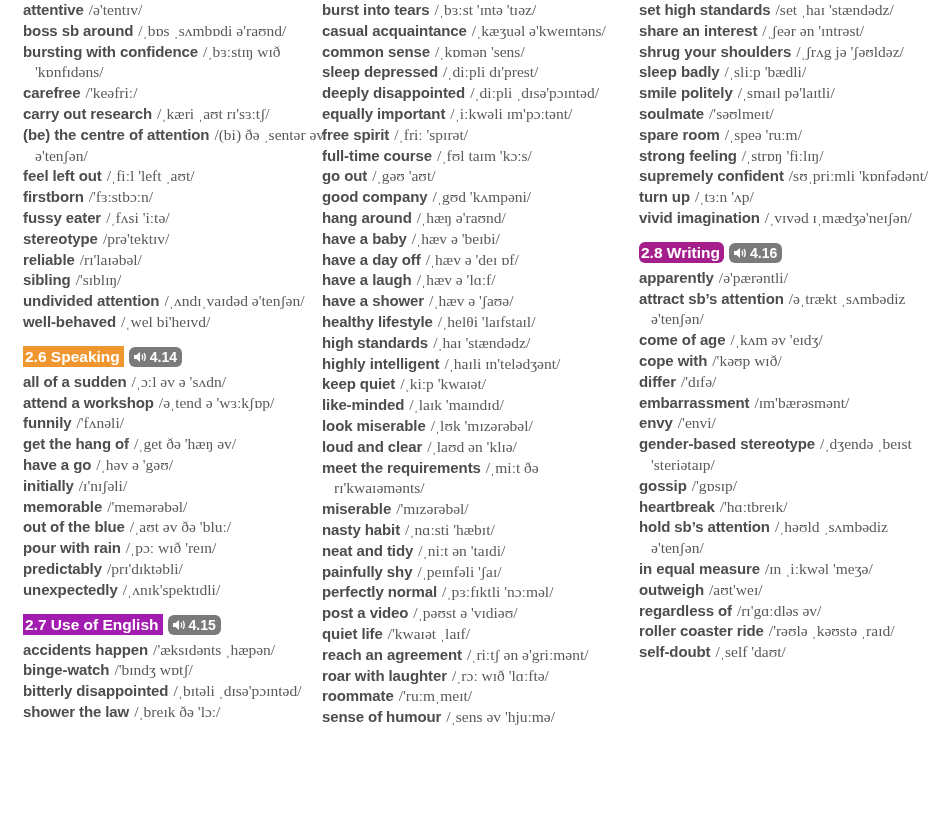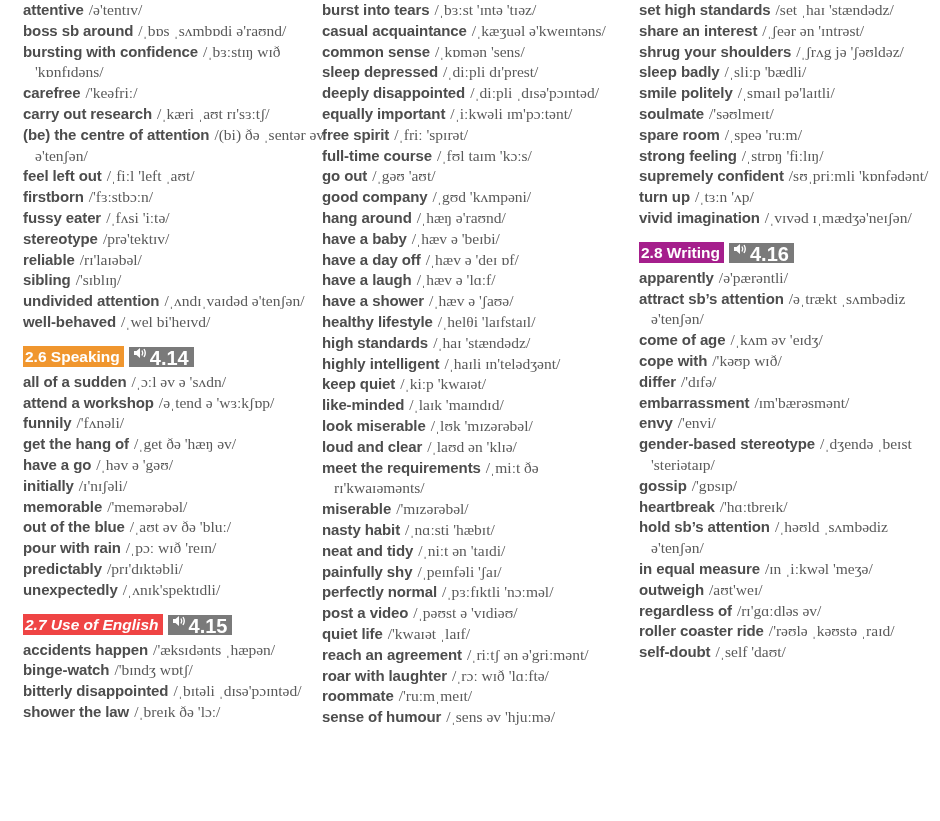--- a/index.html
+++ b/index.html
@@ -38,30 +38,30 @@
   .section-label {
     font-family: "Liberation Sans", sans-serif;
     font-weight: bold;
     font-size: 15.5px;
     color: #ffffff;
     padding: 1px 4px 1px 2px;
     line-height: 19px;
   }
   .audio-badge {
     display: inline-flex;
-    align-items: flex-start;
+    align-items: center;
     margin-left: 5px;
     background: #7a7a7a;
     color: #ffffff;
-    border-radius: 0;
+    border-radius: 6px;
     height: 20px;
     padding: 0 5px 0 4px;
     font-family: "Liberation Sans", sans-serif;
     font-weight: bold;
-    font-size: 20px;
+    font-size: 14px;
   }
   .audio-badge svg { margin-right: 3px; }
 </style>
 </head>
 <body>
 
 <div class="page">
   <div class="col" id="col1">
       <div class="entry"><span class="word">attentive</span><span class="ipa">/ə'tentɪv/</span></div>
       <div class="entry"><span class="word">boss sb around</span><span class="ipa">/ˌbɒs ˌsʌmbɒdi ə'raʊnd/</span></div>
@@ -93,21 +93,21 @@
       <div class="entry"><span class="word">funnily</span><span class="ipa">/'fʌnəli/</span></div>
       <div class="entry"><span class="word">get the hang of</span><span class="ipa">/ˌget ðə 'hæŋ əv/</span></div>
       <div class="entry"><span class="word">have a go</span><span class="ipa">/ˌhəv ə 'gəʊ/</span></div>
       <div class="entry"><span class="word">initially</span><span class="ipa">/ɪ'nɪʃəli/</span></div>
       <div class="entry"><span class="word">memorable</span><span class="ipa">/'memərəbəl/</span></div>
       <div class="entry"><span class="word">out of the blue</span><span class="ipa">/ˌaʊt əv ðə 'bluː/</span></div>
       <div class="entry"><span class="word">pour with rain</span><span class="ipa">/ˌpɔː wɪð 'reɪn/</span></div>
       <div class="entry"><span class="word">predictably</span><span class="ipa">/prɪ'dɪktəbli/</span></div>
       <div class="entry"><span class="word">unexpectedly</span><span class="ipa">/ˌʌnɪk'spektɪdli/</span></div>
       <div class="section-header">
-    <span class="section-label" style="background: #ef4444; font-style: italic;">2.7 Use of English</span>
+    <span class="section-label" style="background: #a21caf;">2.7 Use of English</span>
     <span class="audio-badge">
       <svg width="14" height="12" viewBox="0 0 14 12">
         <path d="M1 4 H3.5 L7 1 V11 L3.5 8 H1 Z" fill="#ffffff"></path>
         <path d="M9 3.5 Q10.5 6 9 8.5" stroke="#ffffff" stroke-width="1.4" fill="none"></path>
         <path d="M11 2 Q13.5 6 11 10" stroke="#ffffff" stroke-width="1.4" fill="none"></path>
       </svg>
       <span class="audio-num">4.15</span>
     </span>
   </div>
       <div class="entry"><span class="word">accidents happen</span><span class="ipa">/'æksɪdənts ˌhæpən/</span></div>
@@ -157,21 +157,21 @@
       <div class="entry"><span class="word">shrug your shoulders</span><span class="ipa">/ˌʃrʌg jə 'ʃəʊldəz/</span></div>
       <div class="entry"><span class="word">sleep badly</span><span class="ipa">/ˌsliːp 'bædli/</span></div>
       <div class="entry"><span class="word">smile politely</span><span class="ipa">/ˌsmaɪl pə'laɪtli/</span></div>
       <div class="entry"><span class="word">soulmate</span><span class="ipa">/'səʊlmeɪt/</span></div>
       <div class="entry"><span class="word">spare room</span><span class="ipa">/ˌspeə 'ruːm/</span></div>
       <div class="entry"><span class="word">strong feeling</span><span class="ipa">/ˌstrɒŋ 'fiːlɪŋ/</span></div>
       <div class="entry"><span class="word">supremely confident</span><span class="ipa">/sʊˌpriːmli 'kɒnfədənt/</span></div>
       <div class="entry"><span class="word">turn up</span><span class="ipa">/ˌtɜːn 'ʌp/</span></div>
       <div class="entry"><span class="word">vivid imagination</span><span class="ipa">/ˌvɪvəd ɪˌmædʒə'neɪʃən/</span></div>
       <div class="section-header">
-    <span class="section-label" style="background: rgb(165, 31, 140);">2.8 Writing</span>
+    <span class="section-label" style="background: rgb(165, 31, 140); border-radius: 6px;">2.8 Writing</span>
     <span class="audio-badge">
       <svg width="14" height="12" viewBox="0 0 14 12">
         <path d="M1 4 H3.5 L7 1 V11 L3.5 8 H1 Z" fill="#ffffff"></path>
         <path d="M9 3.5 Q10.5 6 9 8.5" stroke="#ffffff" stroke-width="1.4" fill="none"></path>
         <path d="M11 2 Q13.5 6 11 10" stroke="#ffffff" stroke-width="1.4" fill="none"></path>
       </svg>
       <span class="audio-num">4.16</span>
     </span>
   </div>
       <div class="entry"><span class="word">apparently</span><span class="ipa">/ə'pærəntli/</span></div>

